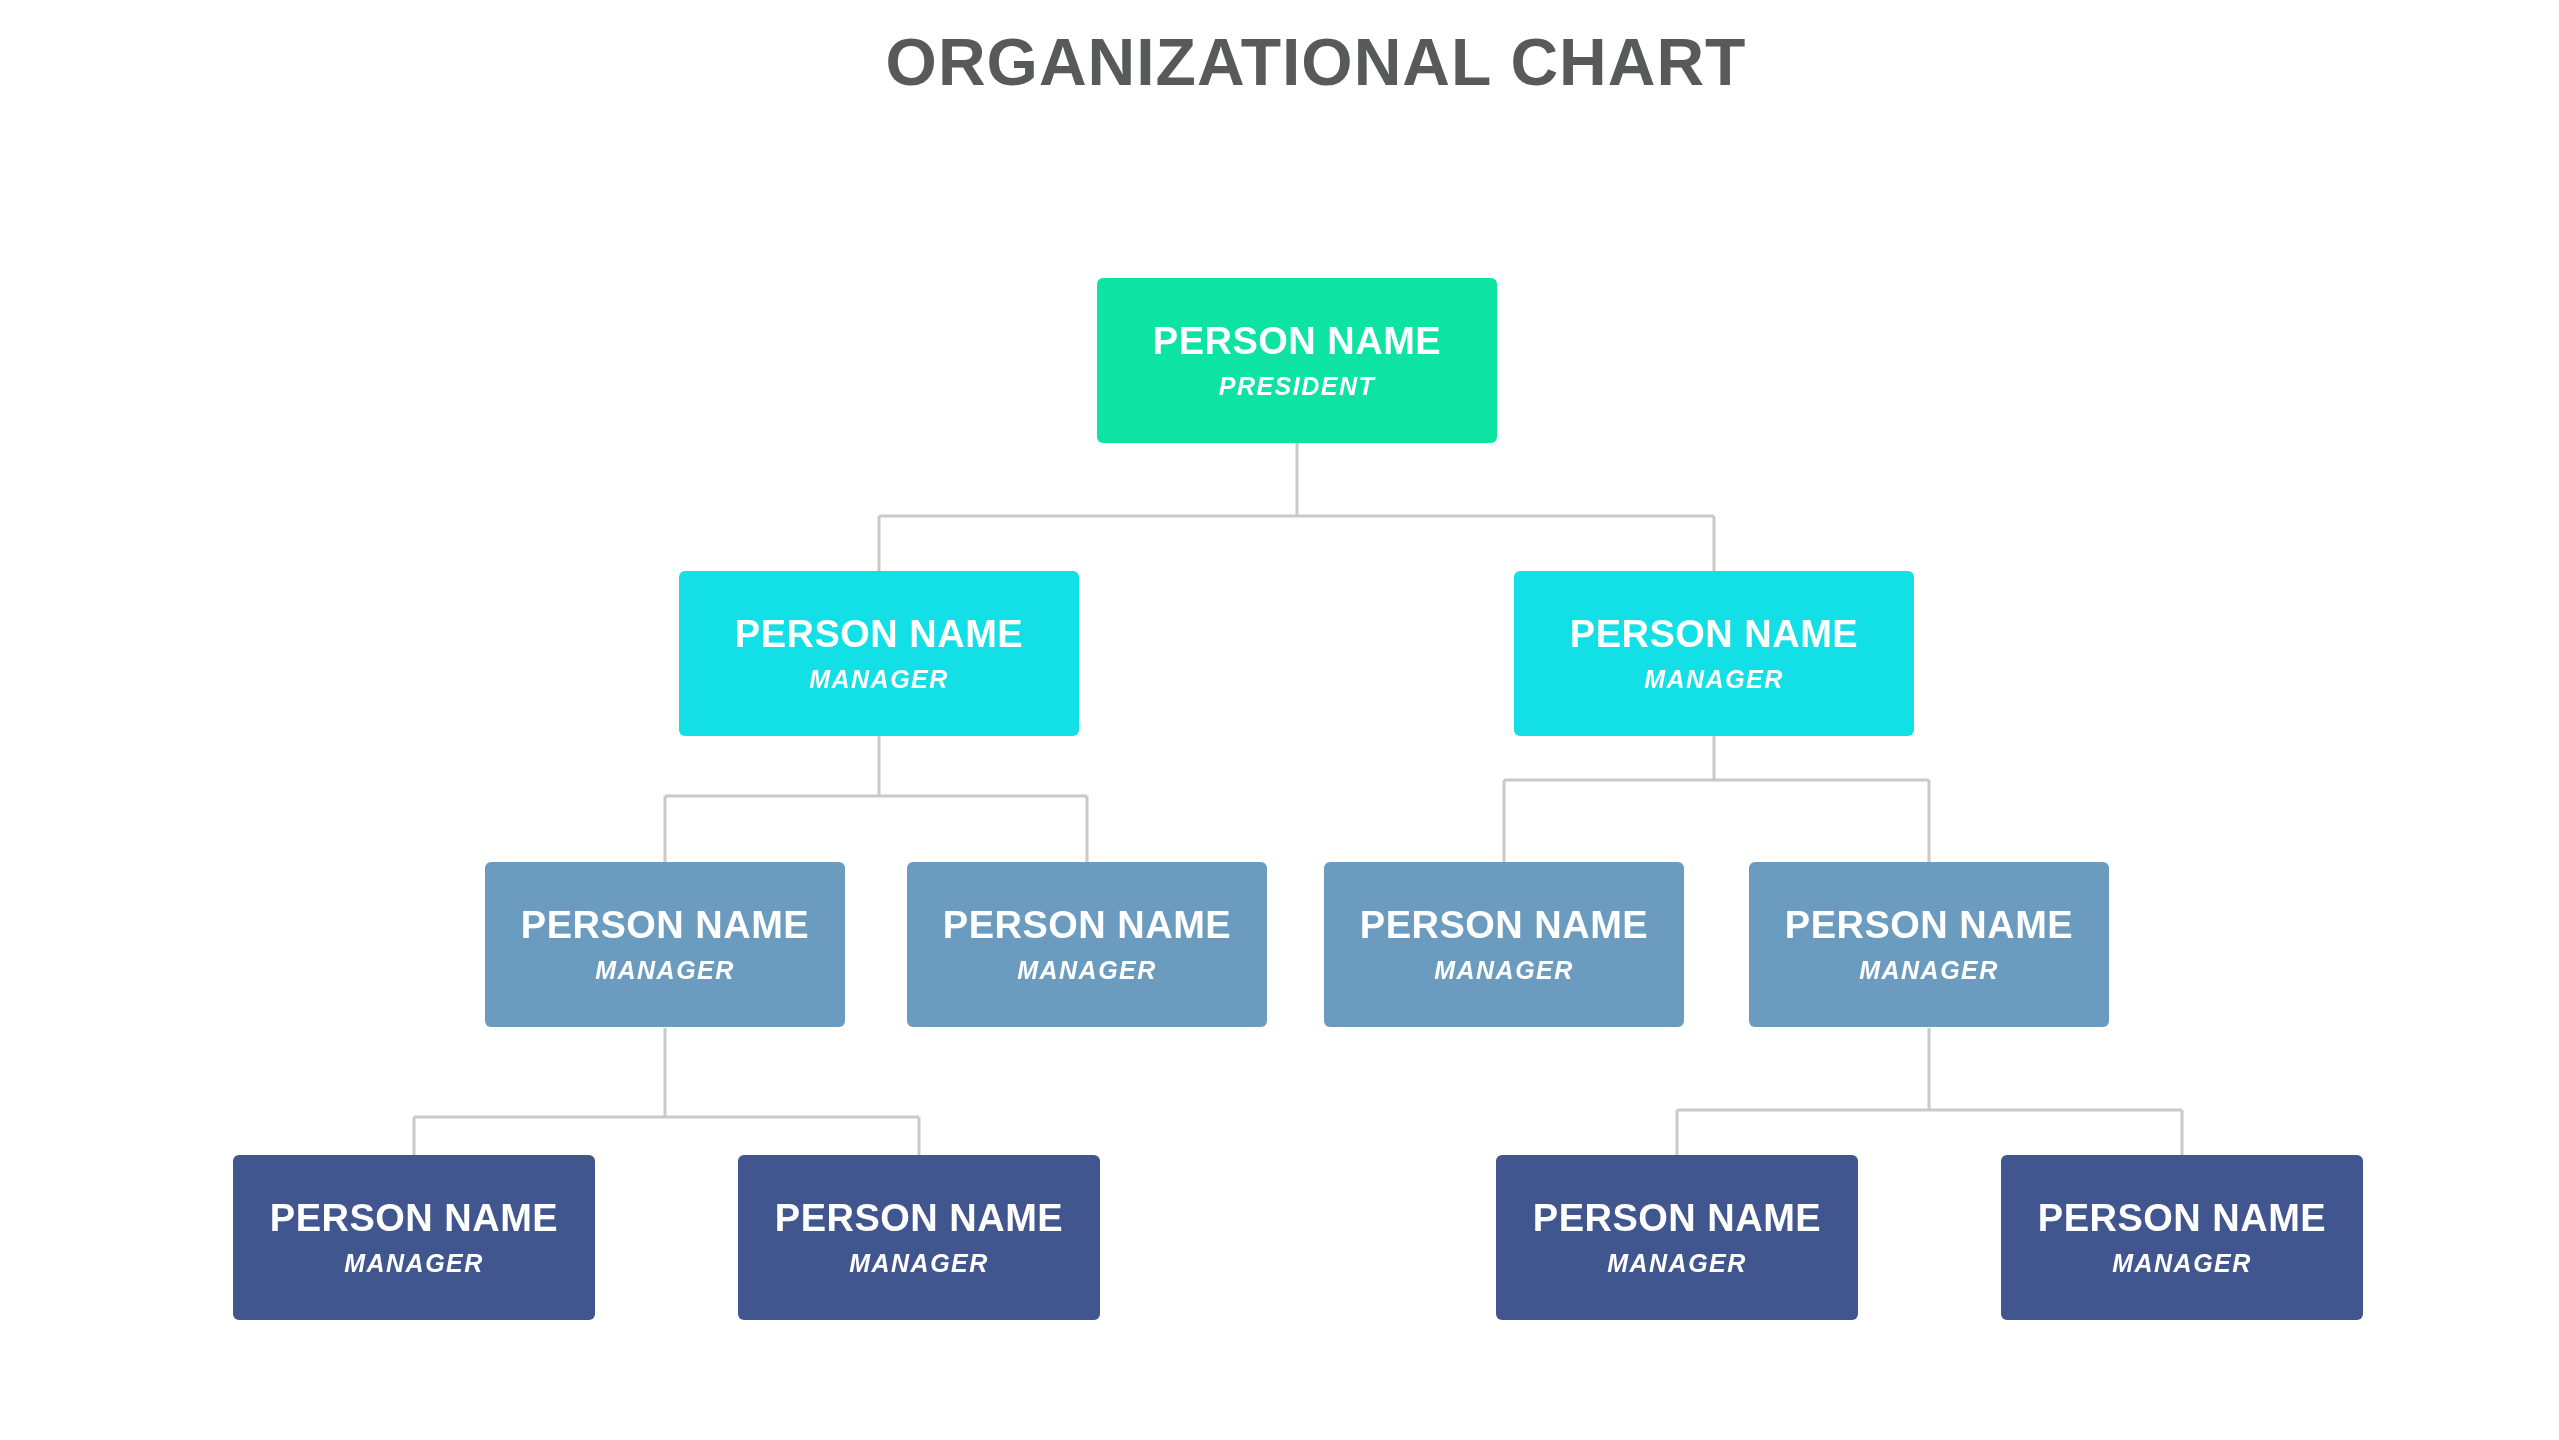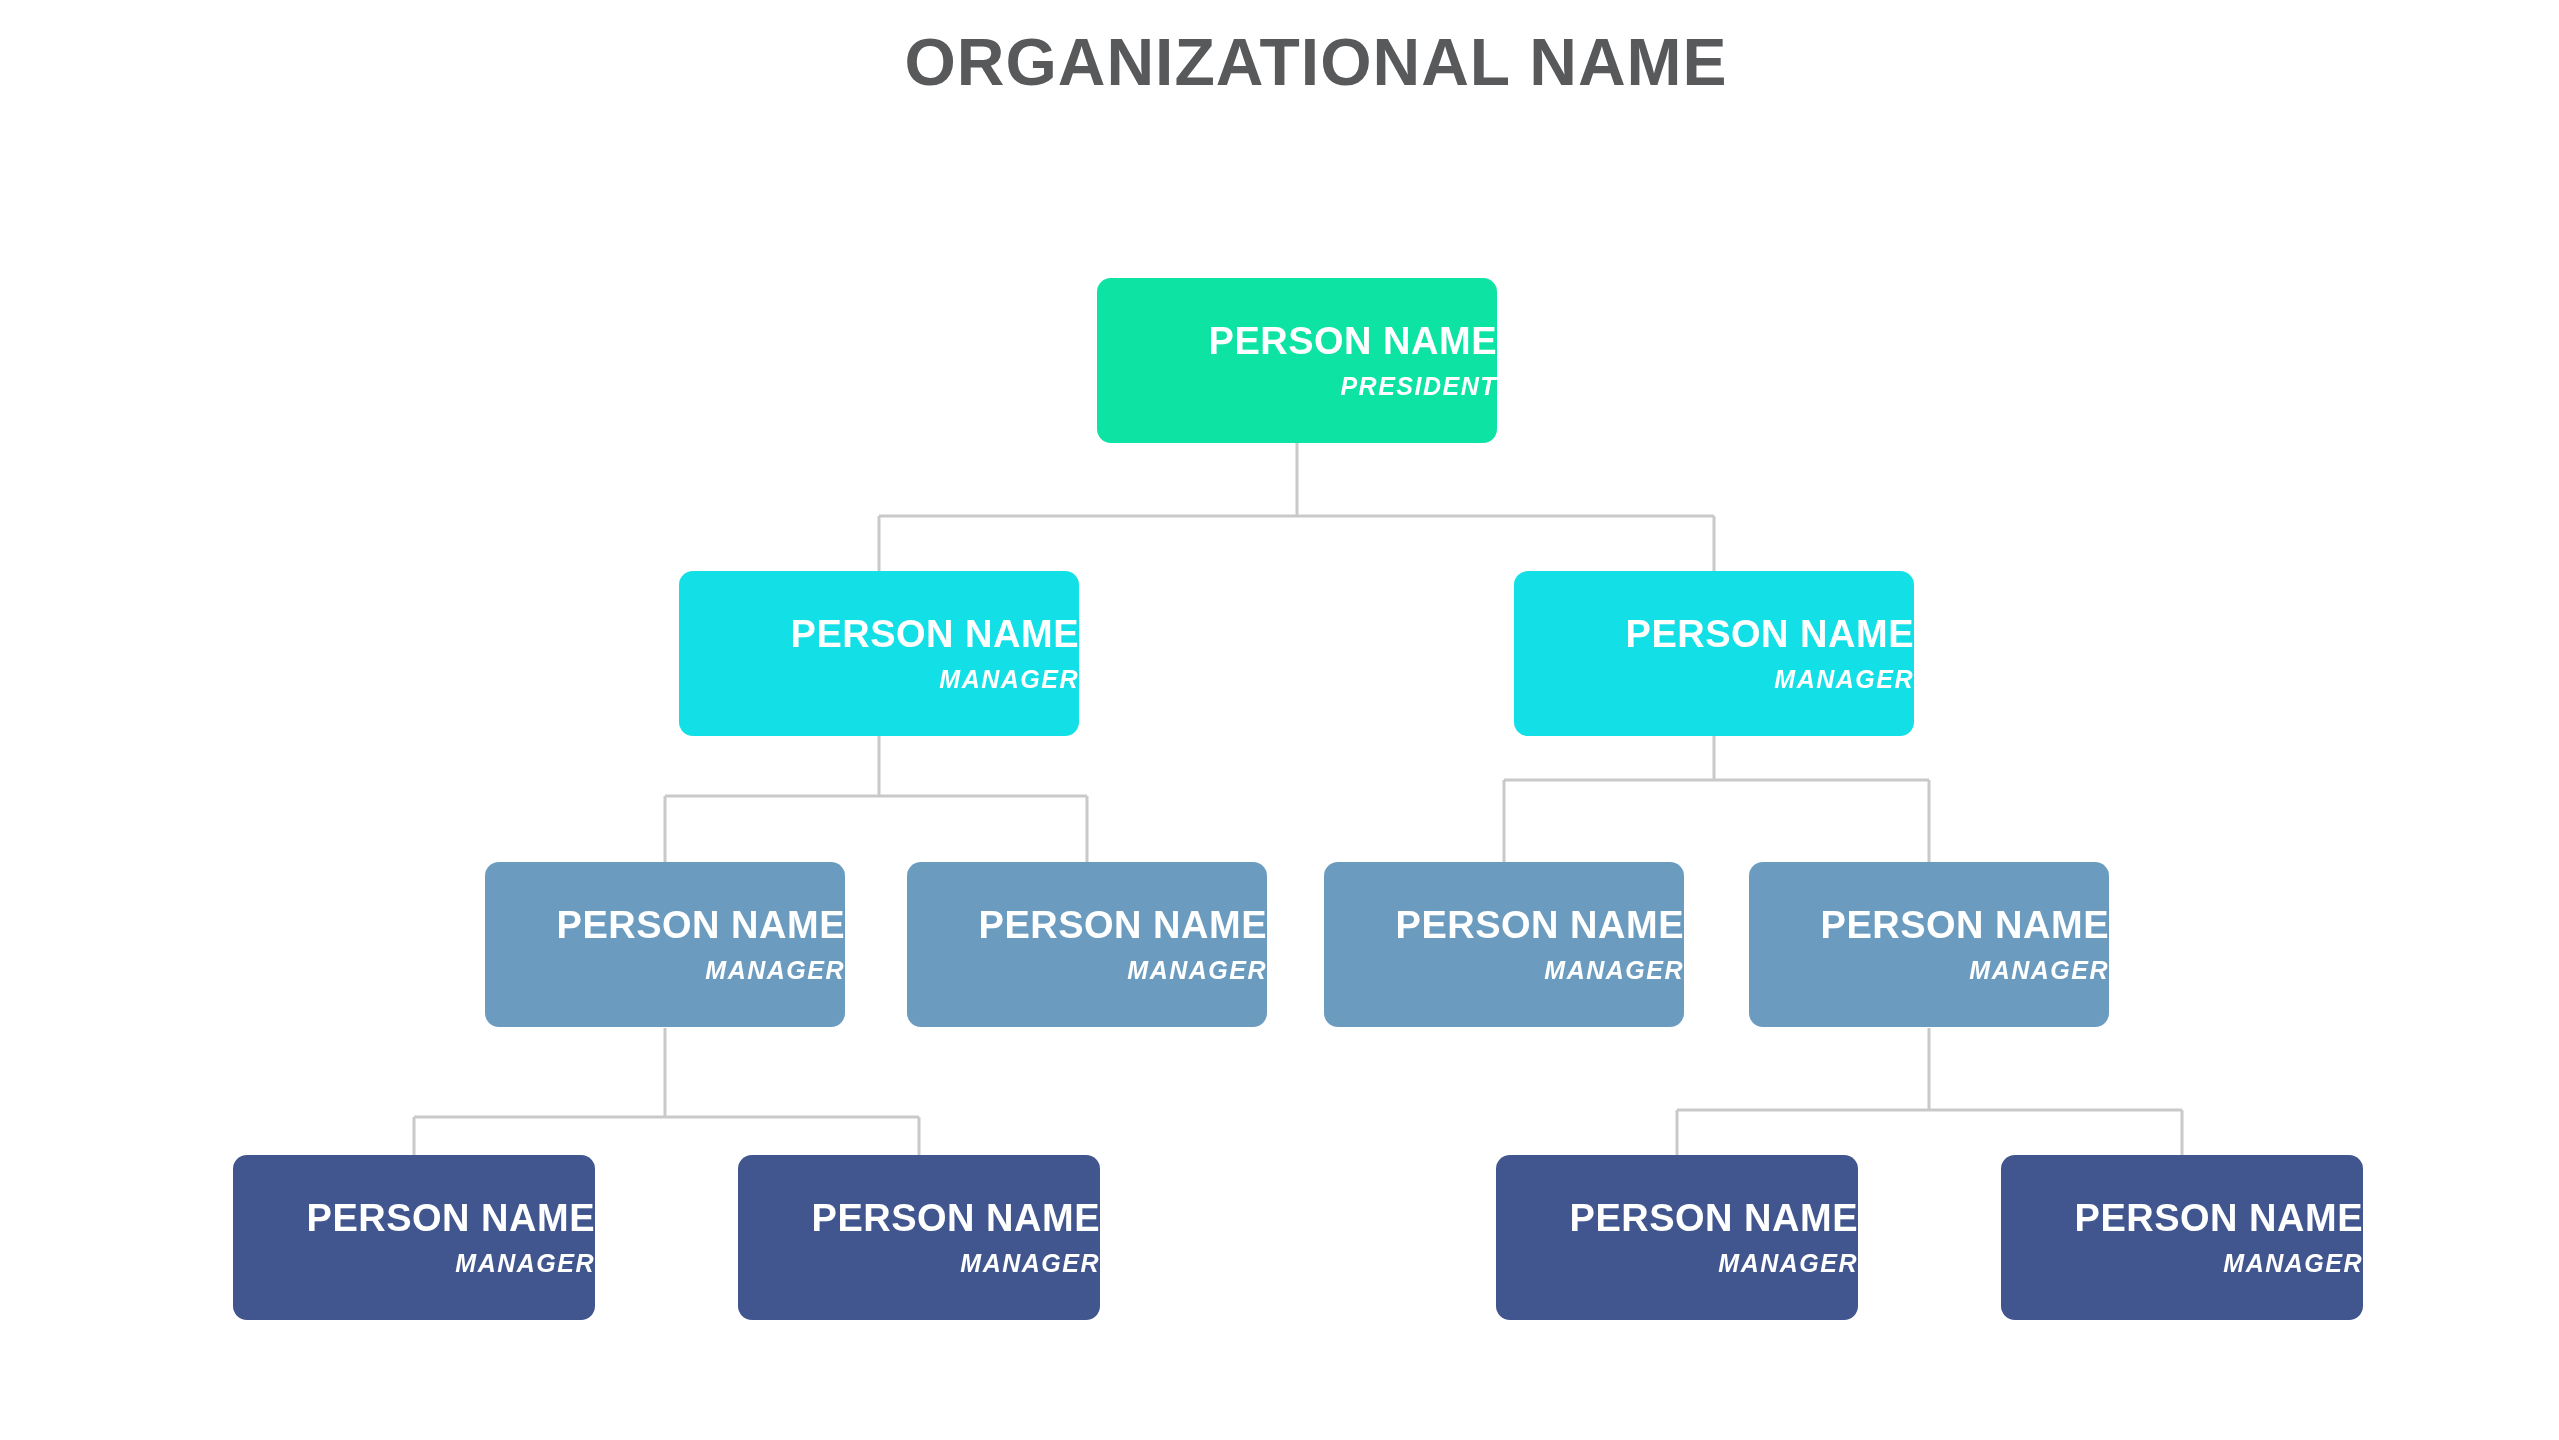--- a/index.html
+++ b/index.html
@@ -32,25 +32,25 @@
     left: 0;
     pointer-events: none;
   }
   .connector-path {
     fill: none;
     stroke: var(--color-connector, #c9c9c9);
     stroke-width: 3;
   }
   .node {
     position: absolute;
-    border-radius: 14px;
+    border-radius: 6px;
     color: #ffffff;
     display: flex;
     flex-direction: column;
-    align-items: flex-end;
+    align-items: center;
     justify-content: center;
     gap: 14px;
     text-align: center;
   }
   .node-name {
     font-size: 38px;
     font-weight: 700;
     letter-spacing: 0.5px;
     line-height: 1;
   }
@@ -76,21 +76,21 @@
   .n-l4-1 { left: 233px;  top: 1155px; }
   .n-l4-2 { left: 738px;  top: 1155px; }
   .n-l4-3 { left: 1496px; top: 1155px; }
   .n-l4-4 { left: 2001px; top: 1155px; }
 </style>
 </head>
 <body>
 
 <div class="stage">
 
-  <div class="chart-title">ORGANIZATIONAL NAME</div>
+  <div class="chart-title">ORGANIZATIONAL CHART</div>
 
   <svg class="connectors" width="2559" height="1440" viewBox="0 0 2559 1440">
     <path class="connector-path" d="M1297 443 L1297 516 M879 516 L1714 516 M879 516 L879 571 M1714 516 L1714 571"></path>
     <path class="connector-path" d="M879 736 L879 796 M665 796 L1087 796 M665 796 L665 862 M1087 796 L1087 862"></path>
     <path class="connector-path" d="M1714 736 L1714 780 M1504 780 L1929 780 M1504 780 L1504 862 M1929 780 L1929 862"></path>
     <path class="connector-path" d="M665 1028 L665 1117 M414 1117 L919 1117 M414 1117 L414 1155 M919 1117 L919 1155"></path>
     <path class="connector-path" d="M1929 1028 L1929 1110 M1677 1110 L2182 1110 M1677 1110 L1677 1155 M2182 1110 L2182 1155"></path>
   </svg>
 
   <div class="node lvl1 n-president">

